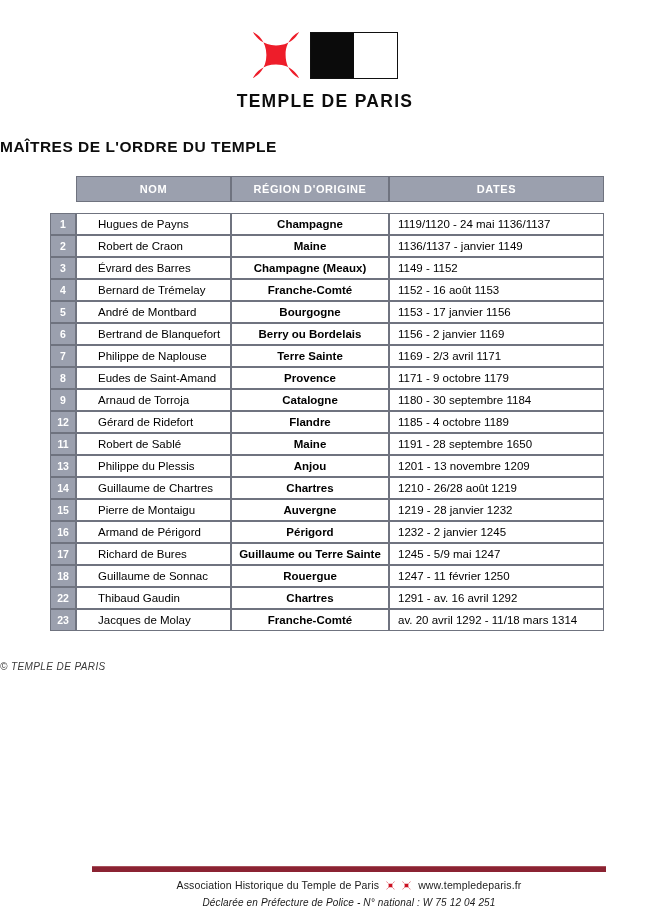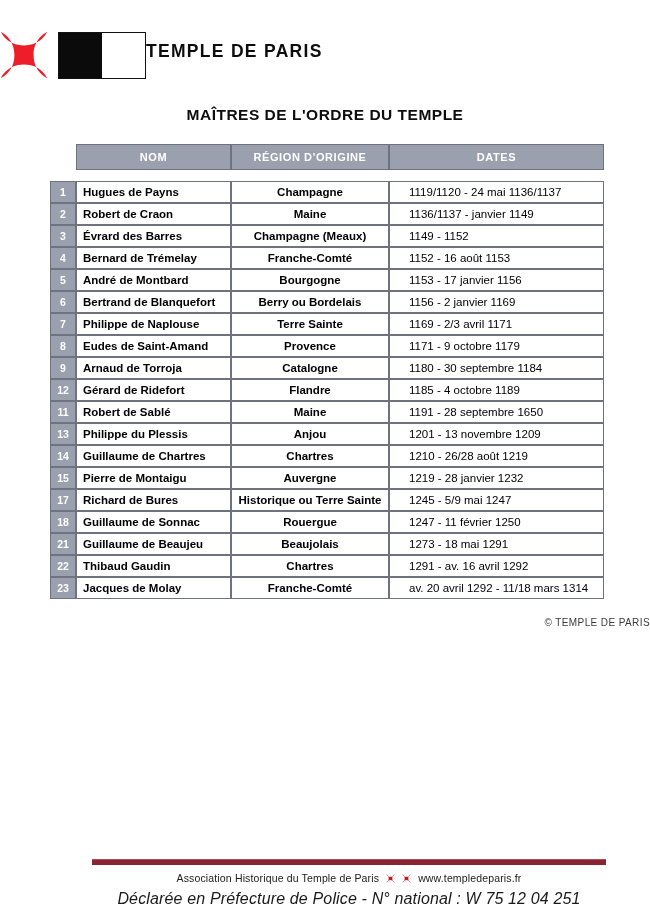--- a/index.html
+++ b/index.html
@@ -13,22 +13,22 @@
     font-family: "Liberation Sans", sans-serif;
     color: #000000;
     position: relative;
     overflow: hidden;
   }
 
   
   .logo-block {
     padding-top: 30px;
     display: flex;
-    flex-direction: row;
-    align-items: flex-start;
+    flex-direction: column;
+    align-items: center;
   }
   .logo-marks {
     display: flex;
     align-items: center;
     justify-content: center;
     height: 50px;
   }
   .cross-pattee {
     width: 48px;
     height: 48px;
@@ -49,21 +49,20 @@
     margin-top: 11px;
     font-size: 17.5px;
     font-weight: bold;
     letter-spacing: 1.3px;
     color: #0d0d0d;
   }
 
   
   .page-title {
     margin-top: 26px;
-    text-align: center;
     font-size: 15.5px;
     font-weight: bold;
     letter-spacing: 0.5px;
     color: #0d0d0d;
   }
 
   
   .table-wrap {
     margin-top: 20px;
     padding-left: 50px;
@@ -111,45 +110,46 @@
   tbody td.num {
     background: #9ba0ae;
     color: #ffffff;
     font-size: 10.5px;
     font-weight: bold;
     text-align: center;
     padding: 0;
     border: 1px solid #6f737f;
   }
   tbody td.name {
-    font-weight: bold;
+    font-weight: normal;
     text-align: left;
-    padding-left: 6px;
+    padding-left: 21px;
   }
   tbody td.region {
     text-align: center;
     font-weight: bold;
   }
   tbody td.dates {
     text-align: left;
-    padding-left: 19px;
+    padding-left: 8px;
   }
 
   col.c-num    { width: 26px; }
   col.c-name   { width: 155px; }
   col.c-region { width: 158px; }
   col.c-dates  { width: 215px; }
 
   
   .copyright {
-    margin-top: 18px;
-    text-align: right;
+    margin-top: 30px;
+    text-align: left;
     font-size: 10px;
     color: #3a3a3a;
     letter-spacing: 0.4px;
+    font-style: italic;
   }
 
   
   .footer {
     position: absolute;
     left: 0;
     right: 0;
     bottom: 12px;
     margin-left: 48px;
   }
@@ -167,21 +167,21 @@
     display: flex;
     align-items: center;
     justify-content: center;
     gap: 7px;
     letter-spacing: 0.15px;
   }
   .mini-cross { width: 9px; height: 9px; display: inline-block; }
   .footer-line2 {
     margin-top: 6px;
     text-align: center;
-    font-size: 16px;
+    font-size: 10px;
     font-style: italic;
     color: #1a1a1a;
     letter-spacing: 0.15px;
   }
 </style>
 </head>
 <body>
 
 <div class="logo-block">
   <div class="logo-marks">
@@ -301,36 +301,36 @@
           <td class="region">Chartres</td>
           <td class="dates">1210 - 26/28 août 1219</td>
         </tr>
         <tr>
           <td class="num">15</td>
           <td class="name">Pierre de Montaigu</td>
           <td class="region">Auvergne</td>
           <td class="dates">1219 - 28 janvier 1232</td>
         </tr>
         <tr>
+          <td class="num">16</td>
+          <td class="name">Armand de Périgord</td>
+          <td class="region">Périgord</td>
+          <td class="dates">1232 - 2 janvier 1245</td>
+        </tr>
+        <tr>
           <td class="num">17</td>
           <td class="name">Richard de Bures</td>
-          <td class="region">Historique ou Terre Sainte</td>
+          <td class="region">Guillaume ou Terre Sainte</td>
           <td class="dates">1245 - 5/9 mai 1247</td>
         </tr>
         <tr>
           <td class="num">18</td>
           <td class="name">Guillaume de Sonnac</td>
           <td class="region">Rouergue</td>
           <td class="dates">1247 - 11 février 1250</td>
-        </tr>
-        <tr>
-          <td class="num">21</td>
-          <td class="name">Guillaume de Beaujeu</td>
-          <td class="region">Beaujolais</td>
-          <td class="dates">1273 - 18 mai 1291</td>
         </tr>
         <tr>
           <td class="num">22</td>
           <td class="name">Thibaud Gaudin</td>
           <td class="region">Chartres</td>
           <td class="dates">1291 - av. 16 avril 1292</td>
         </tr>
         <tr>
           <td class="num">23</td>
           <td class="name">Jacques de Molay</td>

